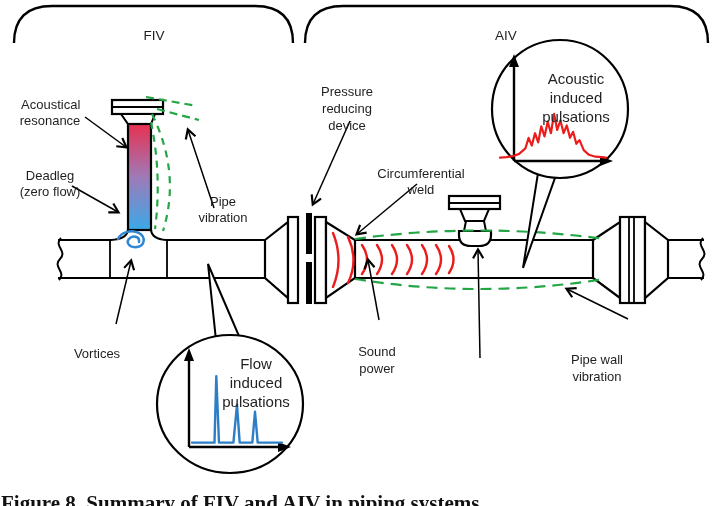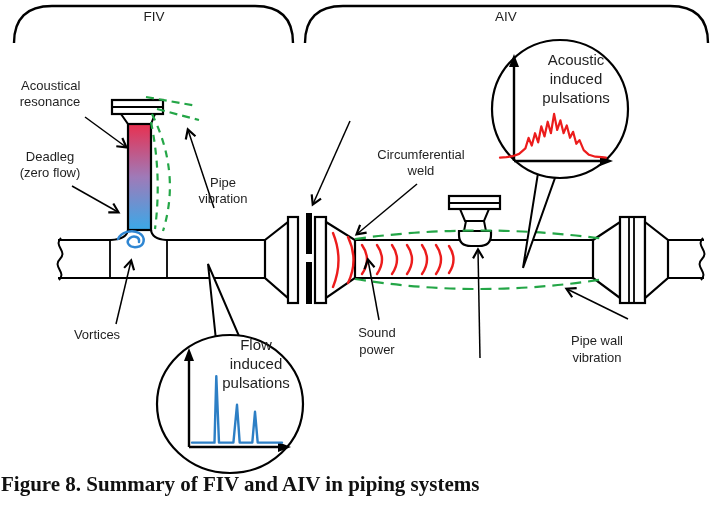--- a/index.html
+++ b/index.html
@@ -4,21 +4,21 @@
 <style>
   html,body{margin:0;padding:0;background:#fff;}
   #stage{
     position:relative;width:712px;height:506px;background:#fff;overflow:hidden;
     font-family:"Liberation Sans", sans-serif;
   }
   svg{position:absolute;left:0;top:0;}
   .label{
     position:absolute;transform:translateX(-50%);text-align:center;
     white-space:pre-line;color:var(--ink,#1f1f1f);
-    font-size:13px;line-height:16px;
+    font-size:13px;line-height:16px;margin-top:19px;
   }
   .lh17{line-height:17px;}
   .lh20{line-height:19px;font-size:15px;}
   .bracket-label{font-size:13.5px;}
   #caption{
     position:absolute;left:1px;top:476px;width:710px;transform:none;text-align:left;
     font-family:"Liberation Serif", serif;font-weight:bold;font-size:21px;color:#111;
     white-space:nowrap;
   }
   
@@ -160,20 +160,23 @@
 
   <div class="label bracket-label" style="left:154px;top:9px;">FIV</div>
   <div class="label bracket-label" style="left:506px;top:9px;">AIV</div>
 
   <div class="label" style="left:50px;top:78px;text-align:right;">Acoustical
 resonance</div>
   <div class="label" style="left:50px;top:149px;">Deadleg
 (zero flow)</div>
   <div class="label" style="left:223px;top:175px;">Pipe
 vibration</div>
+  <div class="label lh17" style="left:347px;top:64px;">Pressure
+reducing
+device</div>
   <div class="label" style="left:421px;top:147px;">Circumferential
 weld</div>
   <div class="label lh20" style="left:576px;top:50px;">Acoustic
 induced
 pulsations</div>
   <div class="label" style="left:97px;top:327px;">Vortices</div>
   <div class="label lh20" style="left:256px;top:335px;">Flow
 induced
 pulsations</div>
   <div class="label lh17" style="left:377px;top:324px;">Sound

